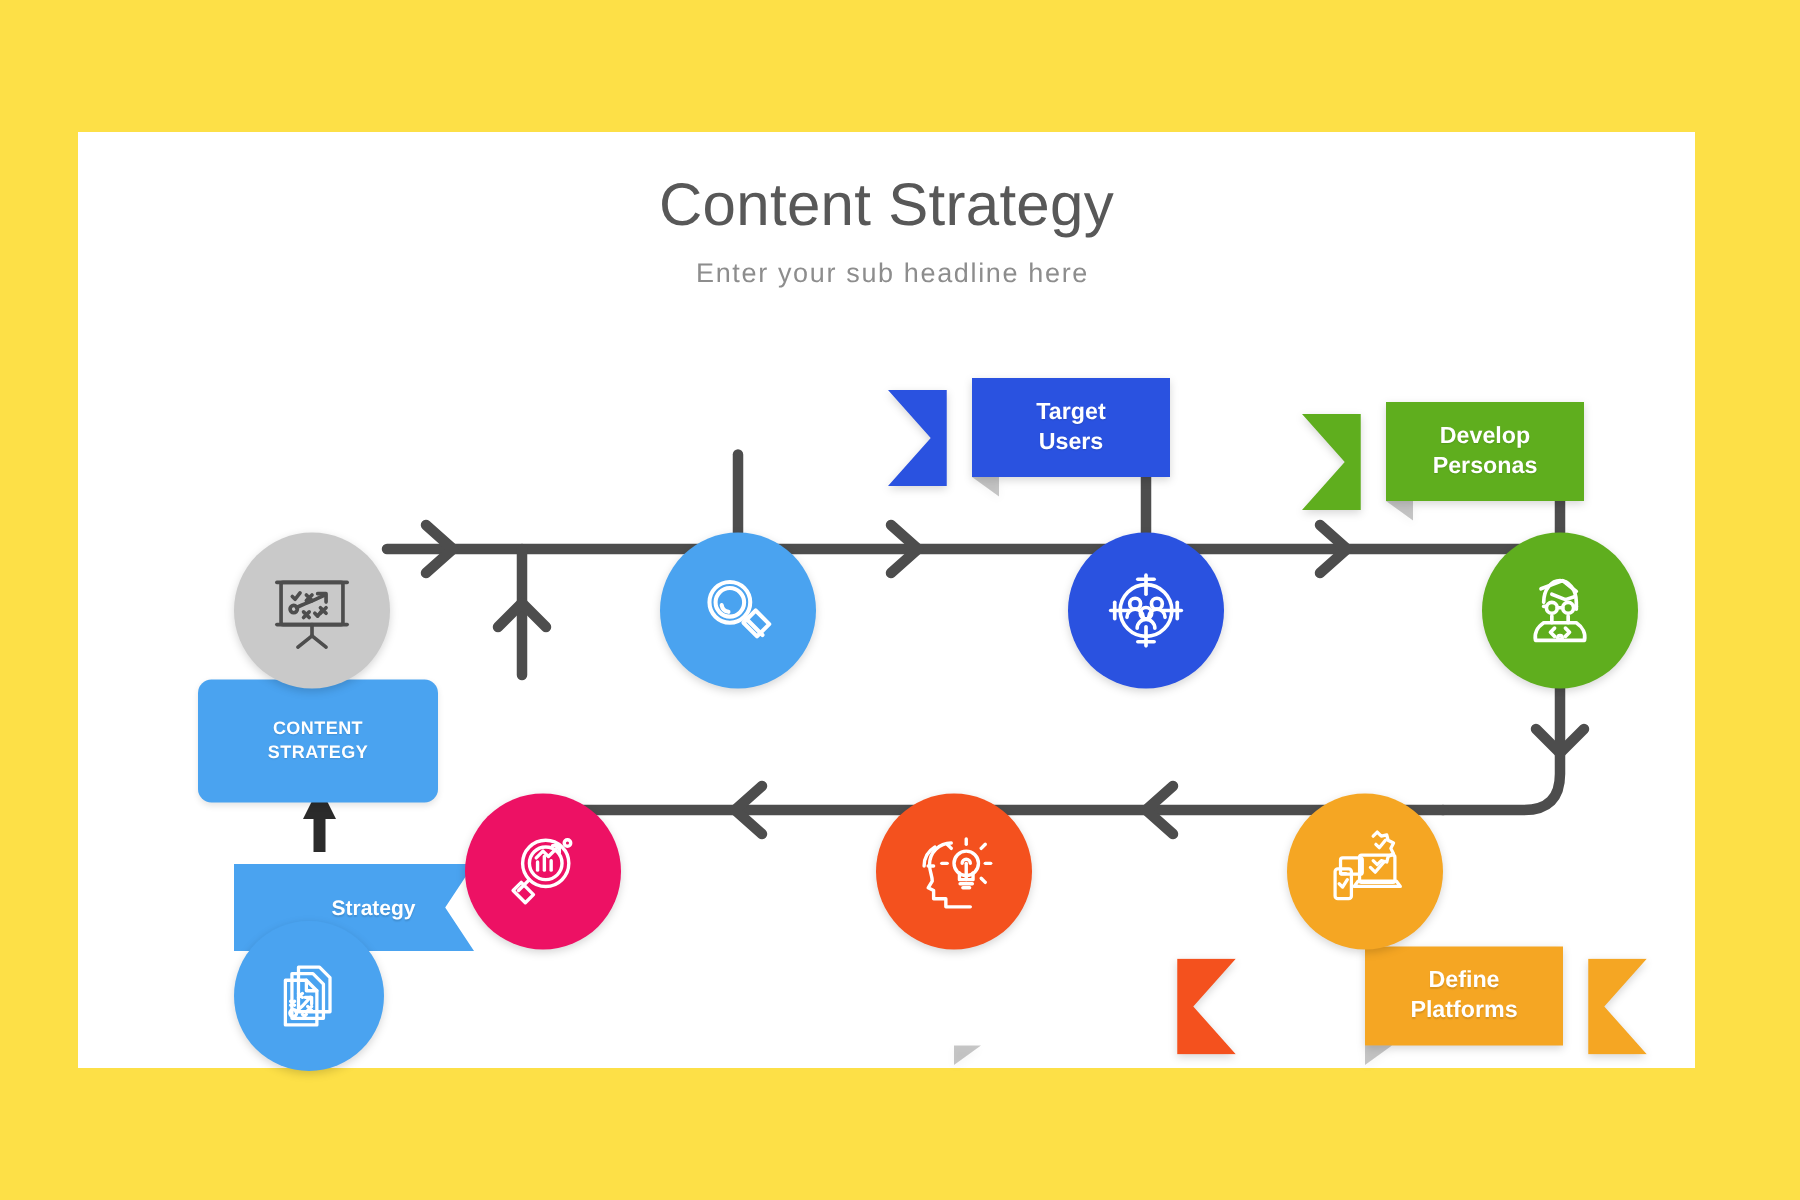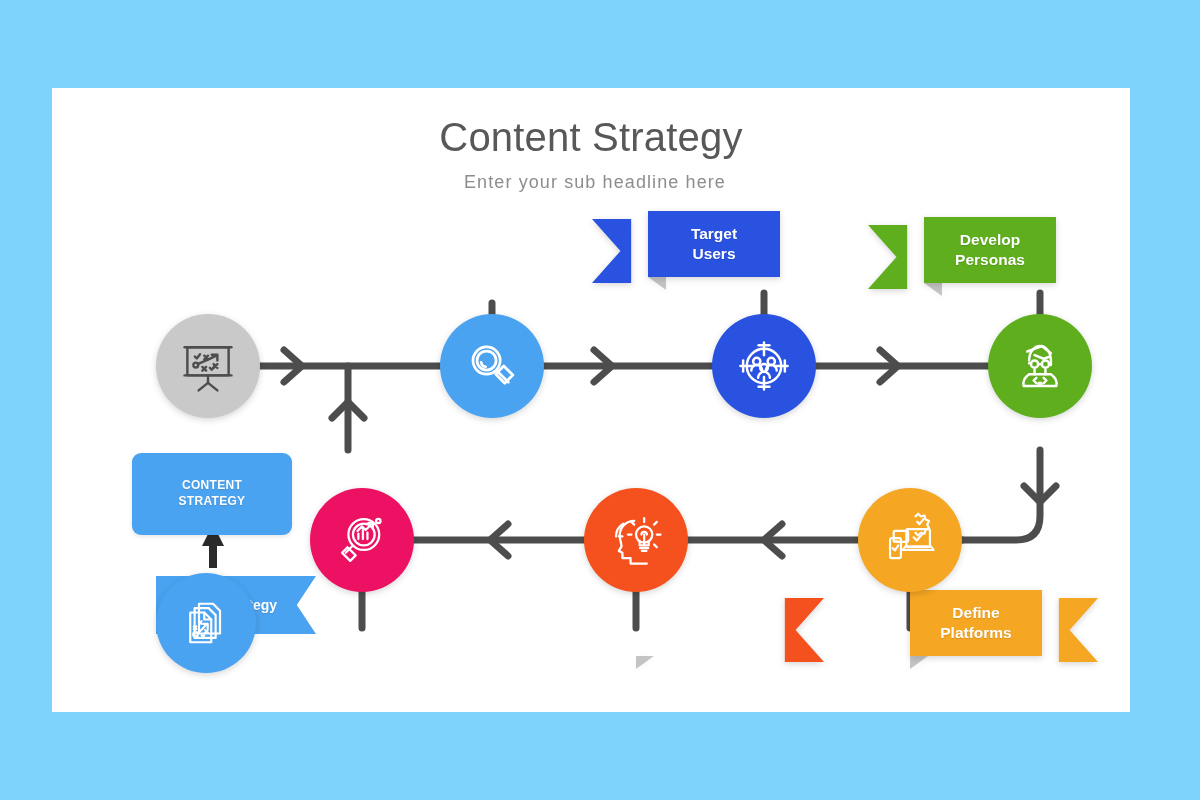--- a/index.html
+++ b/index.html
@@ -9,21 +9,21 @@
     width: 1200px;
     height: 800px;
     overflow: hidden;
     font-family: "Liberation Sans", sans-serif;
   }
 
   #stage {
     position: relative;
     width: 1200px;
     height: 800px;
-    background: #7dd3fc;
+    background: #fde047;
   }
 
   
   #canvas {
     position: absolute;
     left: 52px;
     top: 88px;
     width: 1078px;
     height: 624px;
     background: #ffffff;
@@ -193,21 +193,21 @@
     height: 58px;
     display: flex;
     align-items: center;
     justify-content: center;
     color: #ffffff;
     font-size: 14px;
     font-weight: bold;
     text-shadow: 0 1px 1px rgba(0,0,0,0.13);
   }
 
-  .shadow-soft { filter: drop-shadow(0 2px 3px rgba(0,0,0,0.16)); }
+  .shadow-soft { filter: drop-shadow(0 2px 3px rgba(0,0,0,0.16)); margin-top: 41px; }
 </style>
 </head>
 <body>
 
 <div id="stage">
   <div id="canvas">
 
     <div id="title">Content Strategy</div>
     <div id="subtitle">Enter your sub headline here</div>
 
@@ -250,21 +250,21 @@
 
     <div class="ribbon r-right shadow-soft" style="left:540px; top:123px;">
       <div class="tail" style="background:#2a52e0;"></div>
       <div class="fold"></div>
       <div class="plate" style="background:#2a52e0;">
         <span class="label">Target
 Users</span>
       </div>
     </div>
 
-    <div class="ribbon r-right shadow-soft" style="left:816px; top:129px;">
+    <div class="ribbon r-right shadow-soft" style="left:816px; top:139px;">
       <div class="tail" style="background:#5fae1e;"></div>
       <div class="fold"></div>
       <div class="plate" style="background:#5fae1e;">
         <span class="label">Develop
 Personas</span>
       </div>
     </div>
 
 
     <div class="ribbon r-left shadow-soft" style="left:572px; top:502px;">

